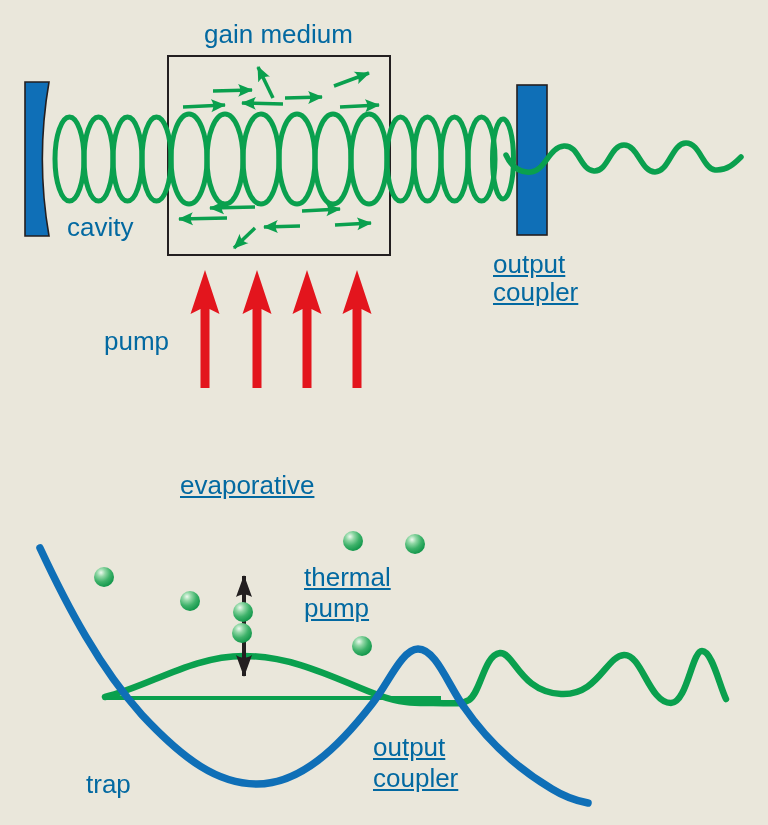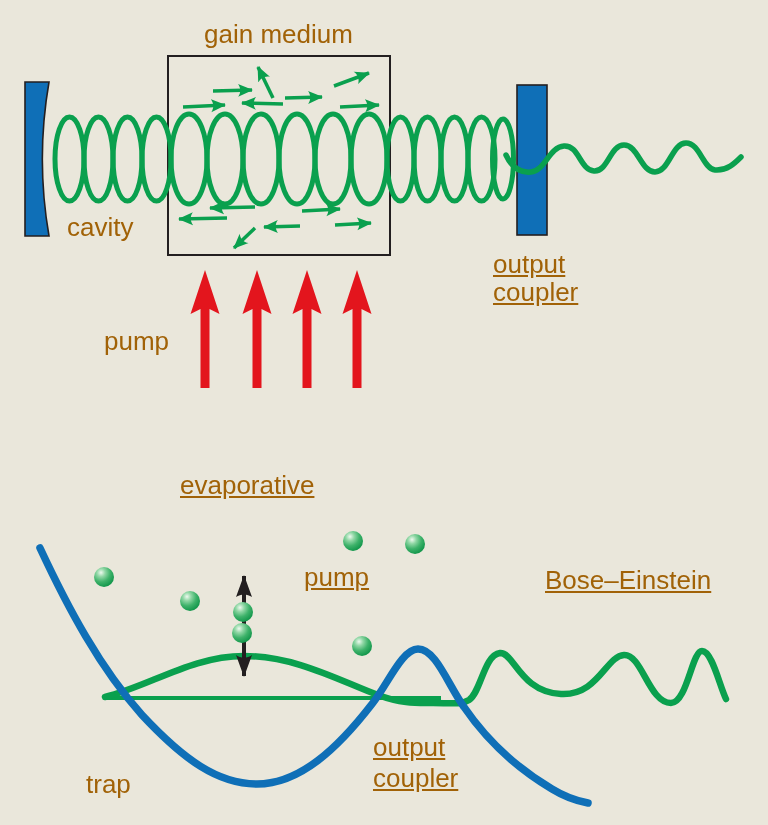--- a/index.html
+++ b/index.html
@@ -5,21 +5,21 @@
   html,body{margin:0;padding:0;}
   body{
     width:768px;height:825px;position:relative;overflow:hidden;
     background:#eae7db;
     font-family:"Liberation Sans",sans-serif;
   }
   #scene{position:absolute;left:0;top:0;}
   .lbl{
     position:absolute;
     font-size:26px;line-height:31px;
-    color:#a16207;
+    color:#0369a1;
     white-space:nowrap;
     letter-spacing:0px;
   }
   .lbl span{display:block;text-decoration:underline;}
 </style>
 </head>
 <body>
 
 <svg id="scene" width="768" height="825" viewBox="0 0 768 825">
   <defs>
@@ -124,25 +124,25 @@
   <span>coupler</span>
 </div>
 
 <div class="lbl" style="left:104px;top:326px">pump</div>
 
 <div class="lbl" style="left:180px;top:469px;line-height:32px">
   <span>evaporative</span>
 </div>
 
 <div class="lbl" style="left:304px;top:562px;line-height:31px">
+  <span>thermal</span>
   <span>pump</span>
 </div>
 
 <div class="lbl" style="left:545px;top:564px;line-height:33px">
-  <span>Bose–Einstein</span>
 </div>
 
 <div class="lbl" style="left:86px;top:769px">trap</div>
 
 <div class="lbl" style="left:373px;top:732px;line-height:31px">
   <span>output</span>
   <span>coupler</span>
 </div>
 
 </body></html>

